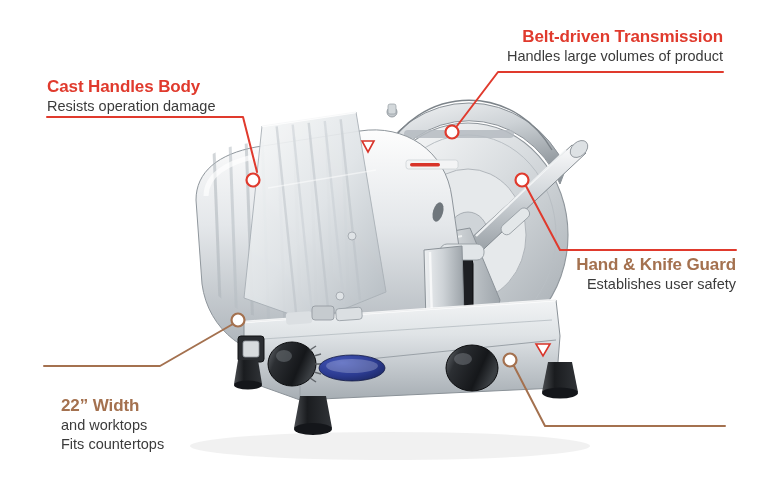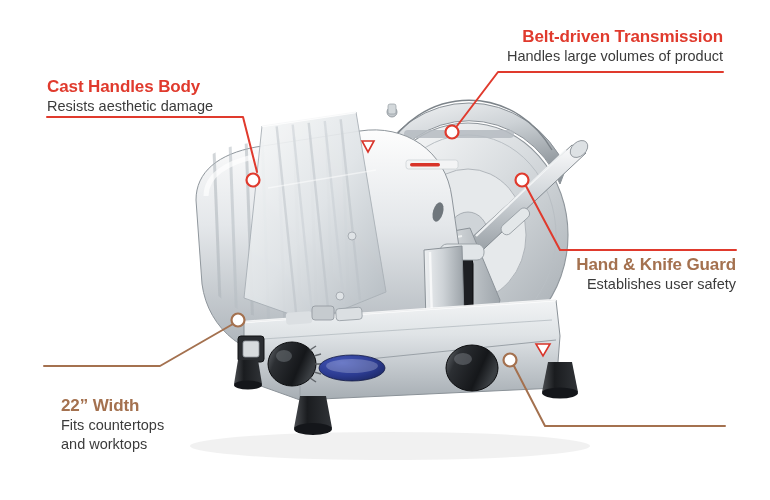--- a/index.html
+++ b/index.html
@@ -289,33 +289,33 @@
     </g>
 
     <g>
       <path d="M514,366 L545,426 L725,426" fill="none" stroke="#a4714f" stroke-width="2" stroke-linecap="round" stroke-linejoin="round"></path>
       <circle cx="510" cy="360" r="6.5" fill="#ffffff" stroke="#a4714f" stroke-width="2.2"></circle>
     </g>
   </svg>
 
   <div class="callout align-left" style="left:47px; top:76px;">
     <div class="c-title t-red">Cast Handles Body</div>
-    <div class="c-sub">Resists aesthetic damage</div>
+    <div class="c-sub">Resists operation damage</div>
   </div>
 
   <div class="callout align-right" style="left:393px; top:26px; width:330px;">
     <div class="c-title t-red">Belt-driven Transmission</div>
     <div class="c-sub">Handles large volumes of product</div>
   </div>
 
   <div class="callout align-right" style="left:406px; top:254px; width:330px;">
     <div class="c-title t-brown">Hand &amp; Knife Guard</div>
     <div class="c-sub">Establishes user safety</div>
   </div>
 
   <div class="callout align-left" style="left:61px; top:370px;margin-top:25px;">
     <div class="c-title t-brown">22” Width</div>
+    <div class="c-sub">and worktops</div>
     <div class="c-sub">Fits countertops</div>
-    <div class="c-sub">and worktops</div>
   </div>
 
 
 </div>
 
 </body></html>

